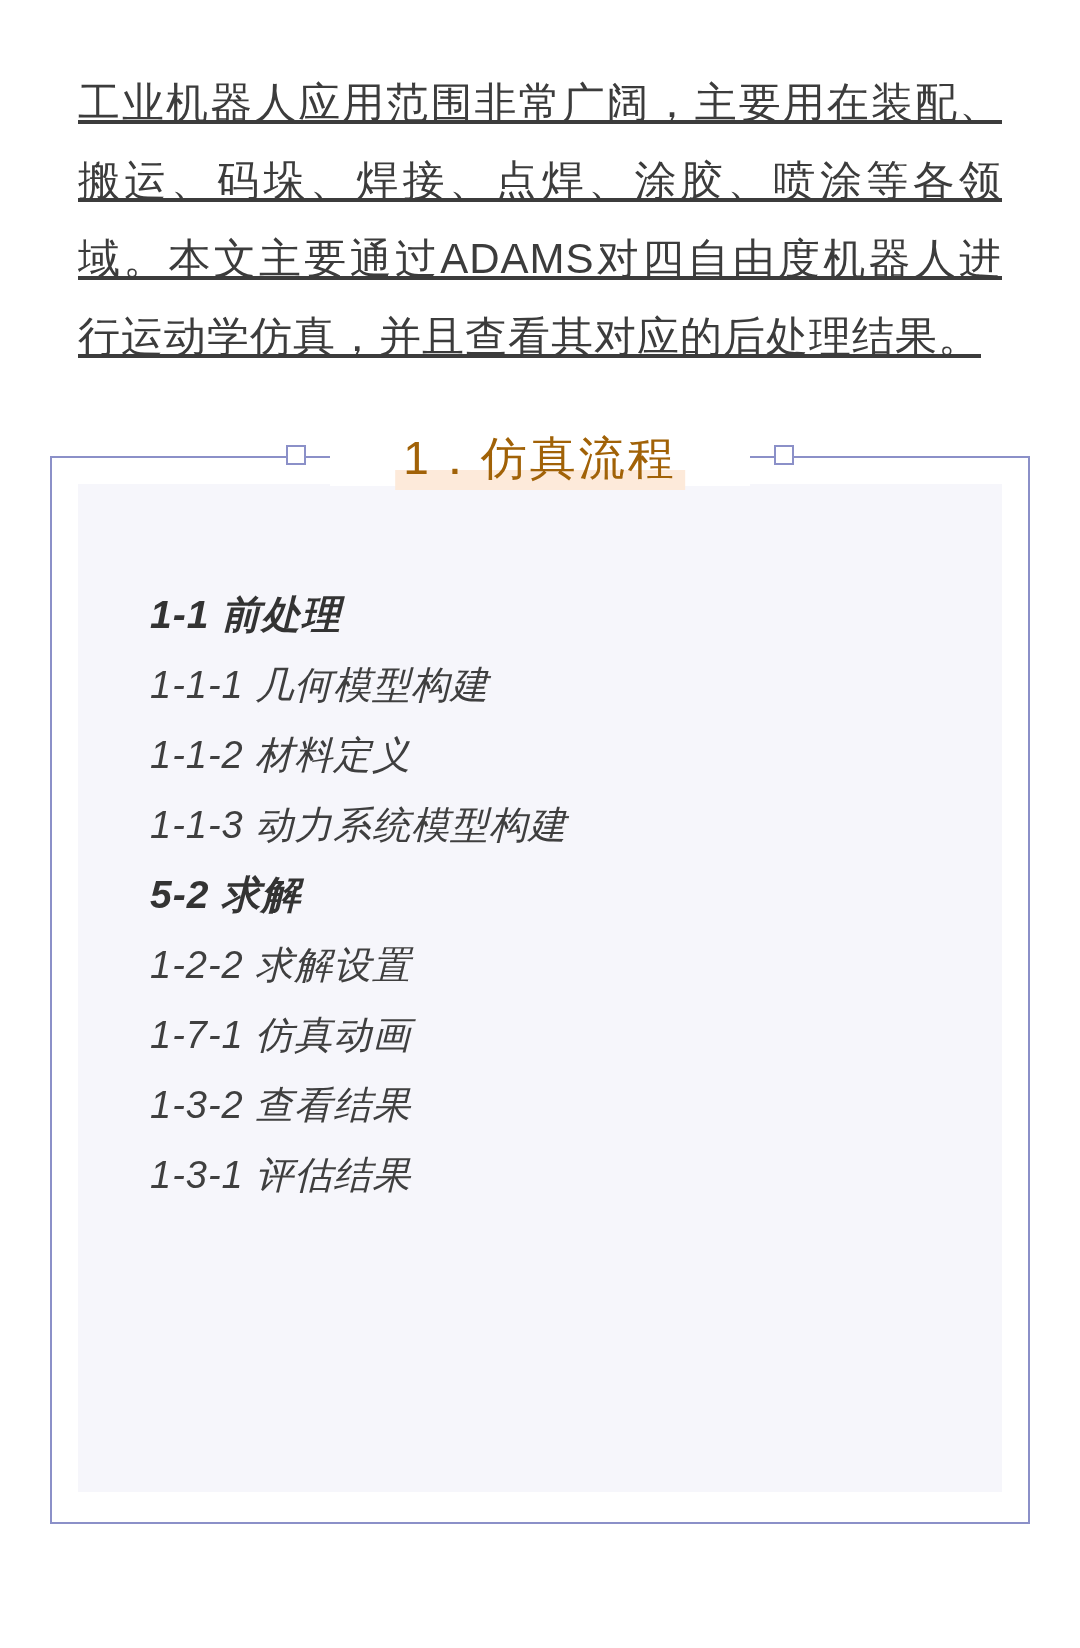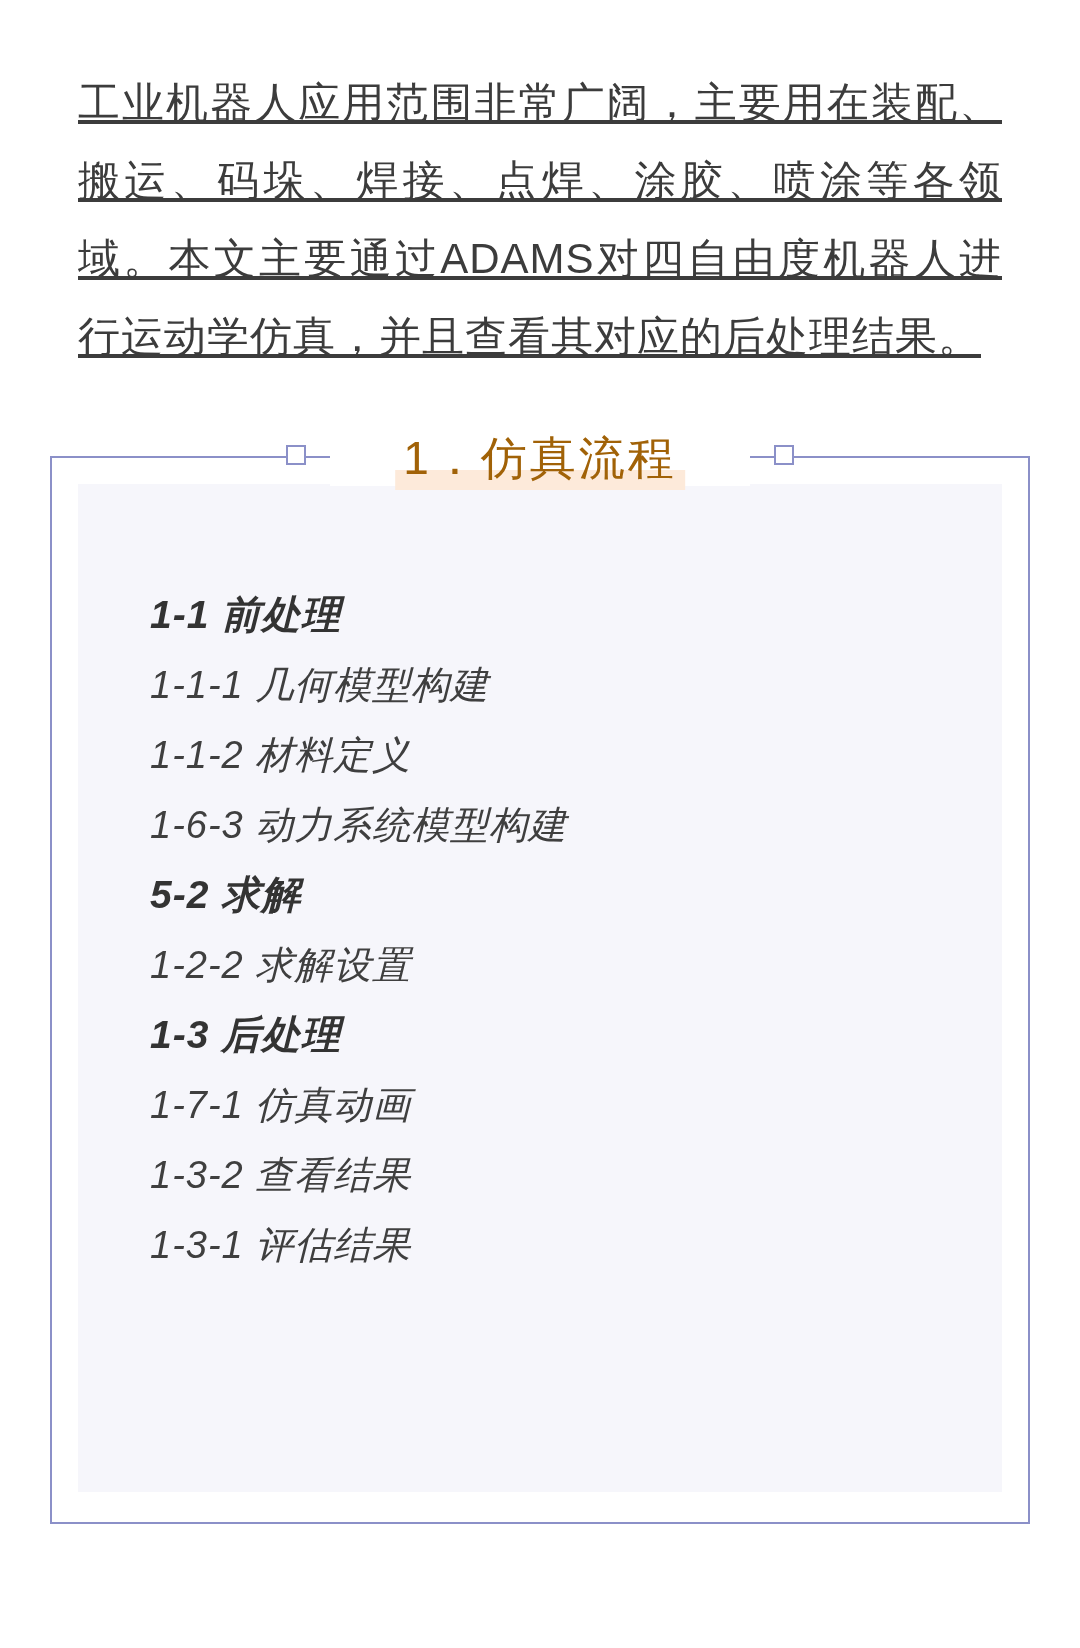--- a/index.html
+++ b/index.html
@@ -149,24 +149,23 @@
     </div>
 
     <div class="marker left"></div>
     <div class="marker right"></div>
 
     <div class="panel">
       <div class="list">
         <div class="item head">1-1 前处理</div>
         <div class="item">1-1-1 几何模型构建</div>
         <div class="item">1-1-2 材料定义</div>
-        <div class="item">1-6-3 动力系统模型构建</div>
+        <div class="item">1-1-3 动力系统模型构建</div>
         <div class="item head">5-2 求解</div>
         <div class="item">1-2-2 求解设置</div>
-        <div class="item head">1-3 后处理</div>
         <div class="item">1-7-1 仿真动画</div>
         <div class="item">1-3-2 查看结果</div>
         <div class="item">1-3-1 评估结果</div>
       </div>
     </div>
 
   </div>
 </div>
 
 </body></html>

